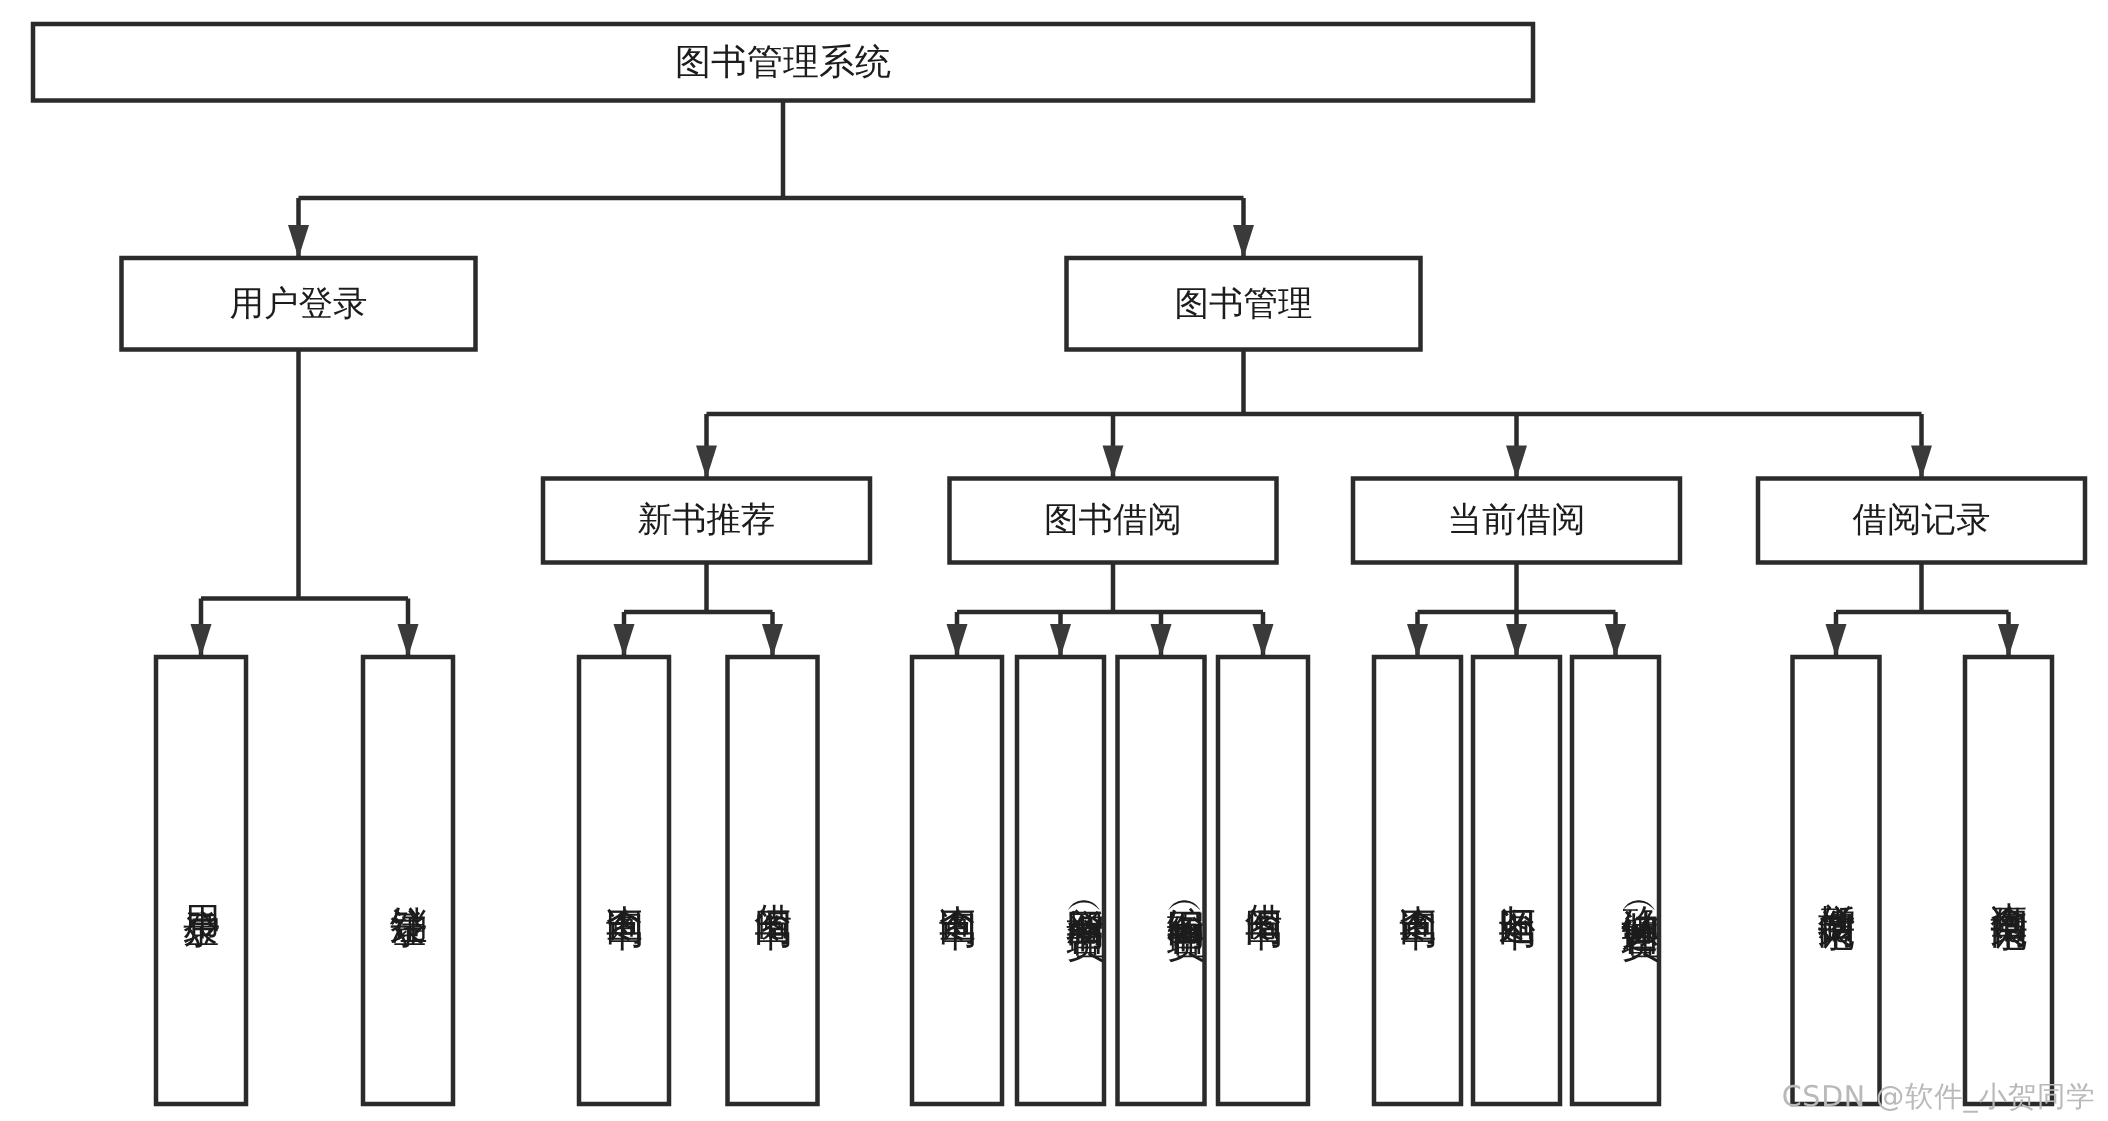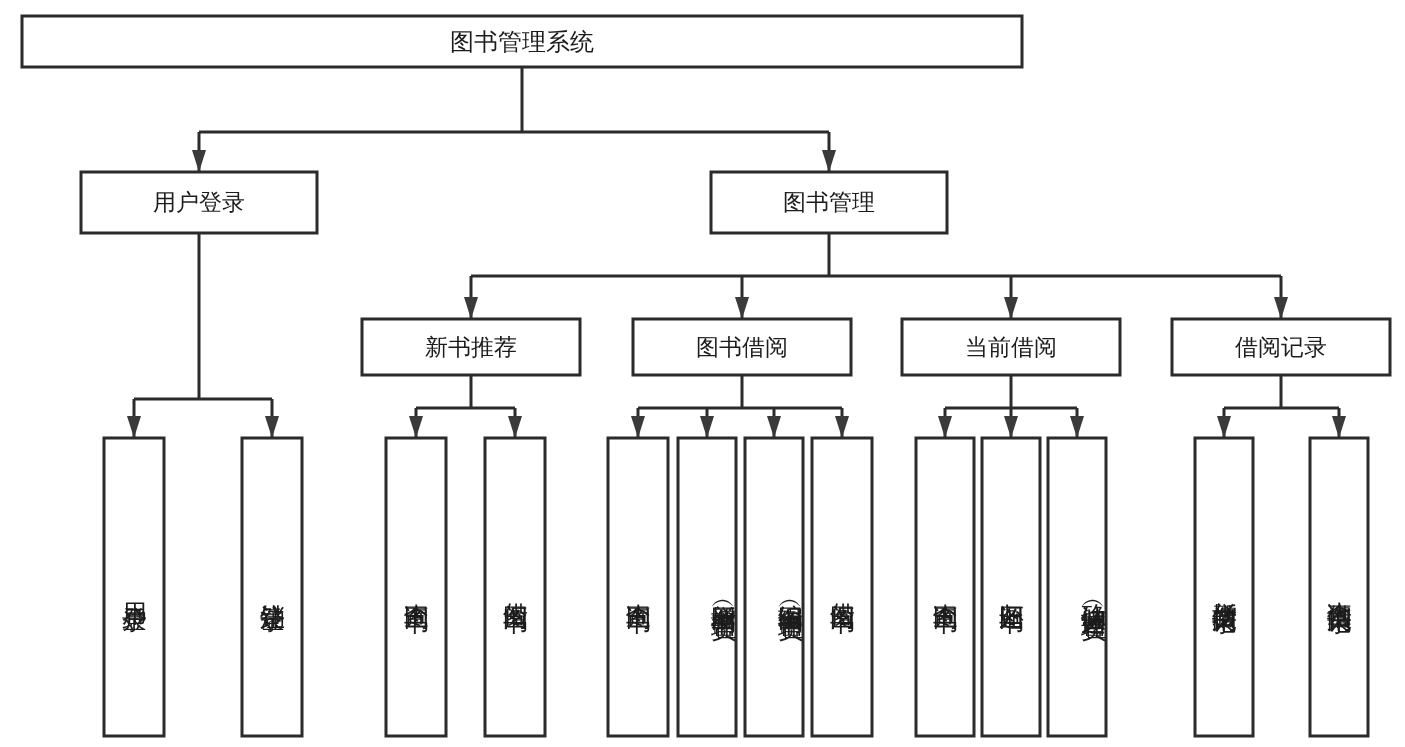--- a/index.html
+++ b/index.html
@@ -181,13 +181,14 @@
       <div class="vlabel center-start" style="left: 608px; top: 437px; width: 60px; height: 298px;">查询图书</div>
       <div class="vlabel" style="left: 678px; top: 443px; width: 58px; height: 298px;">新增图书（管理员）</div>
       <div class="vlabel" style="left: 745px; top: 443px; width: 58px; height: 298px;">编辑图书（管理员）</div>
       <div class="vlabel center-start" style="left: 812px; top: 437px; width: 60px; height: 298px;">借阅图书</div>
       <div class="vlabel center-start" style="left: 916px; top: 437px; width: 58px; height: 298px;">查询图书</div>
       <div class="vlabel center-start" style="left: 982px; top: 437px; width: 58px; height: 298px;">归还图书</div>
       <div class="vlabel" style="left: 1048px; top: 443px; width: 58px; height: 298px;">确认归还（管理员）</div>
       <div class="vlabel center-start" style="left: 1195px; top: 437px; width: 58px; height: 298px;">新增借阅记录</div>
       <div class="vlabel center-start" style="left: 1310px; top: 437px; width: 58px; height: 298px;">查询借阅记录</div>
     </div>
+  <div id="watermark">CSDN @软件_小贺同学</div>
 </div>
 
 </body></html>

